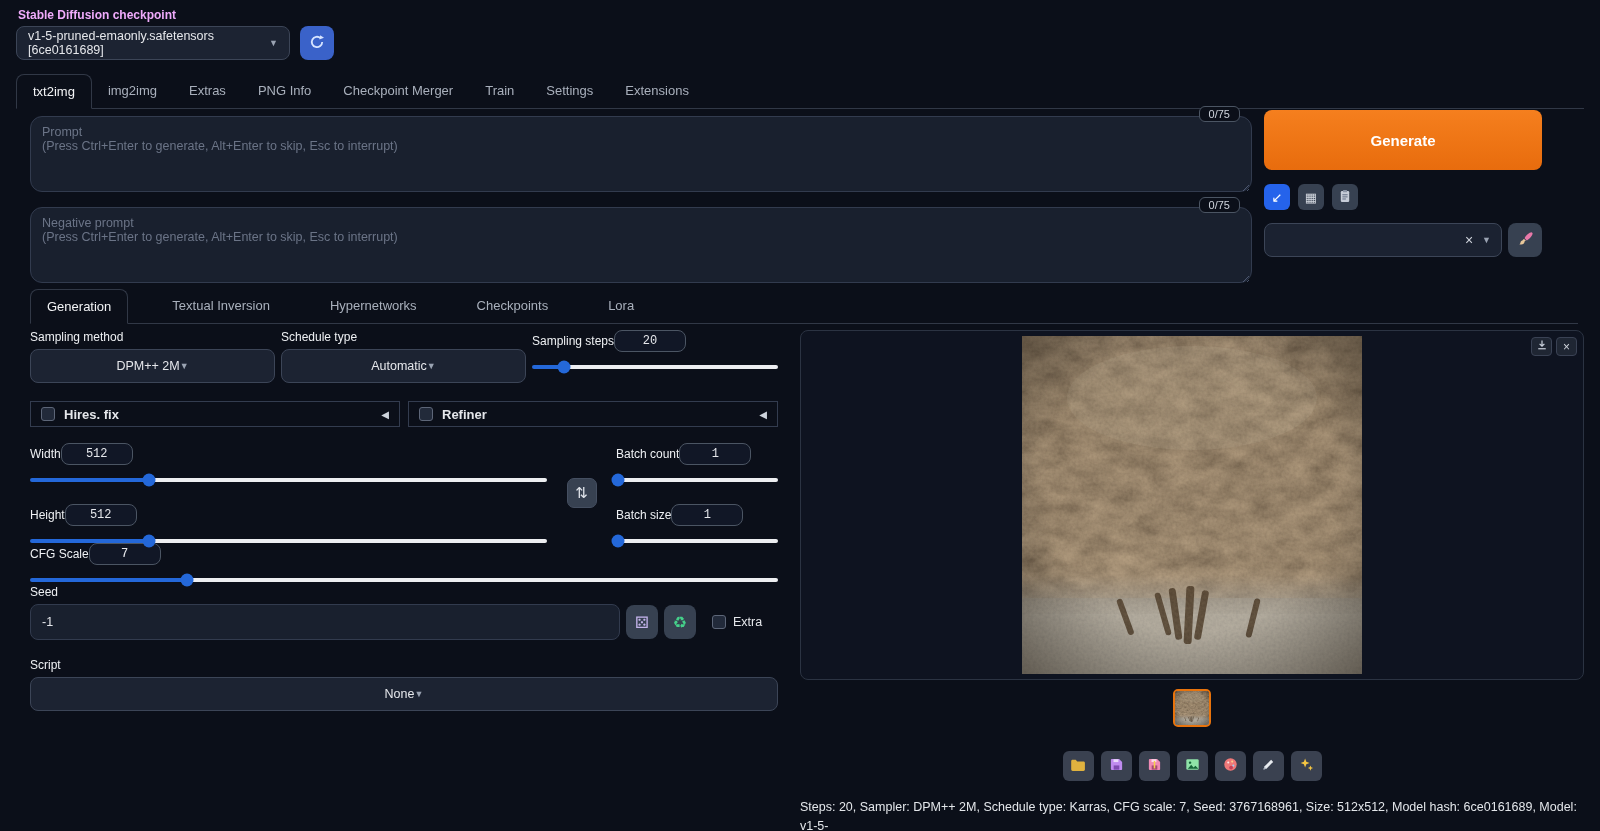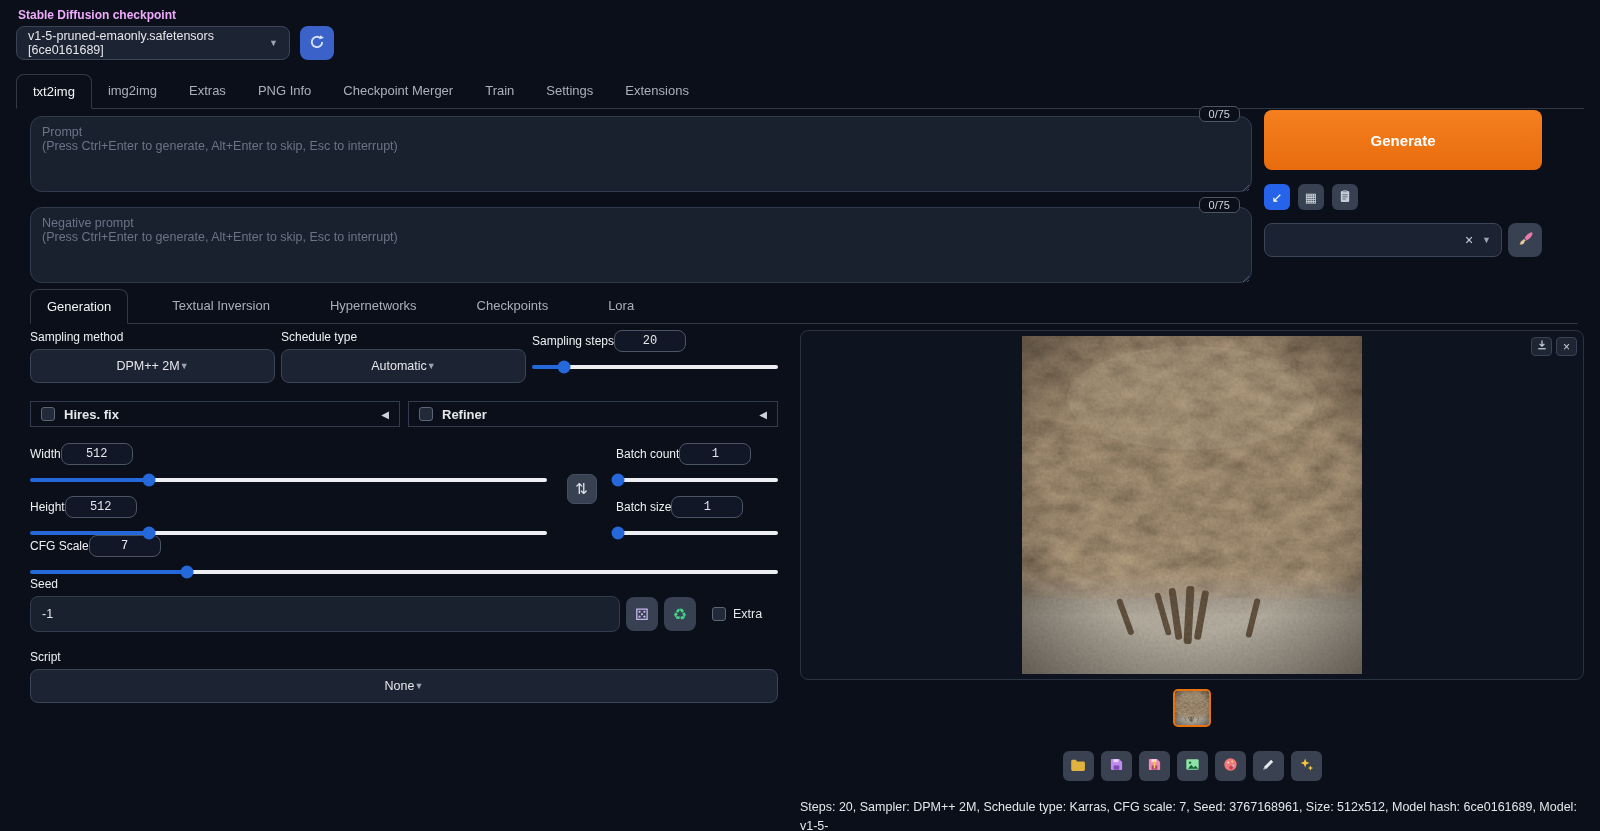--- a/index.html
+++ b/index.html
@@ -79,21 +79,21 @@
     align-items:center; gap:9px; padding:0 10px; cursor:pointer; }
   .acc-title { font-weight:700; font-size:13px; }
   .acc-arrow { margin-left:auto; font-size:10px; color:#cdd3dc; }
   .checkbox { width:14px; height:14px; border:1px solid #5d6678; border-radius:3px; background:#222a3a; flex:0 0 auto; cursor:pointer; }
   .dims-row { display:flex; margin-top:16px; }
   .dims-left { width:517px; }
   .dims-mid { width:69px; display:flex; align-items:center; justify-content:center; }
   .dims-right { flex:1; }
   .swap-btn { width:30px; height:30px; background:#374151; border:1px solid #454f61; border-radius:7px;
     color:#dfe3ea; font-size:15px; }
-  .gap14 { margin-top:14px; }
+  .gap14 { margin-top:22px; }
   .cfg-row { }
   .seed-sec { margin-top:3px; }
   .seed-row { display:flex; gap:6px; align-items:center; margin-top:2px; }
   .seed-input { width:590px; height:36px; background:#19202e; border:1px solid #323b4e; border-radius:8px;
     color:#e5e7eb; padding:0 11px; font-size:12.5px; font-family:"Liberation Sans",sans-serif; outline:none; }
   .mini-btn { width:32px; height:34px; background:#374151; border-radius:8px; font-size:15px; }
   .dice-glyph { color:#c3b3ea; font-size:16px; }
   .recycle-glyph { color:#45d08a; font-size:16px; }
   .extra-chk { display:flex; align-items:center; gap:7px; margin-left:10px; font-size:12.5px; }
   .script-sec { margin-top:18px; }

